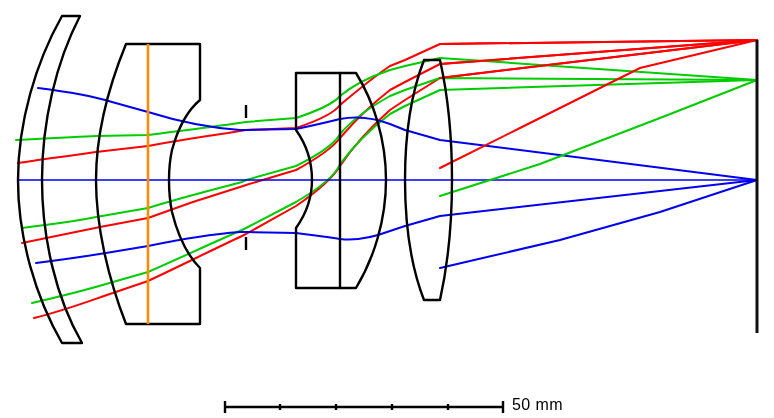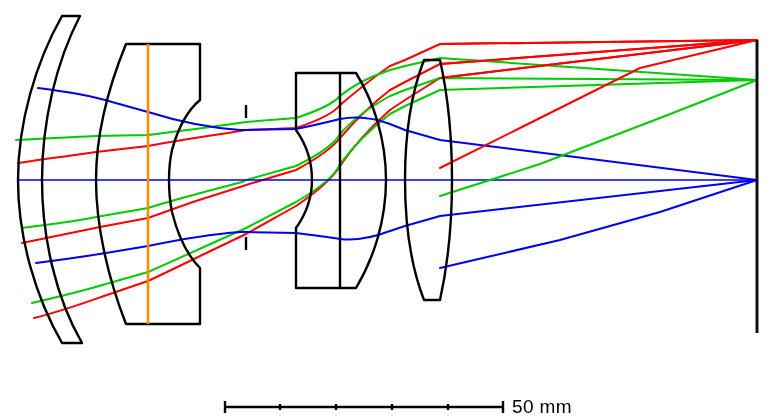--- a/index.html
+++ b/index.html
@@ -24,21 +24,21 @@
     top: 0;
     width: 774px;
     height: 418px;
     display: block;
   }
   .scale-label {
     position: absolute;
     left: 512px;
     top: 396px;
     font-family: "Liberation Sans", sans-serif;
-    font-size: 19px;
+    font-size: 16px;
     color: #000000;
     letter-spacing: 0.4px;
     white-space: nowrap;
   }
 </style>
 </head>
 <body>
 
 <div id="stage">
 

